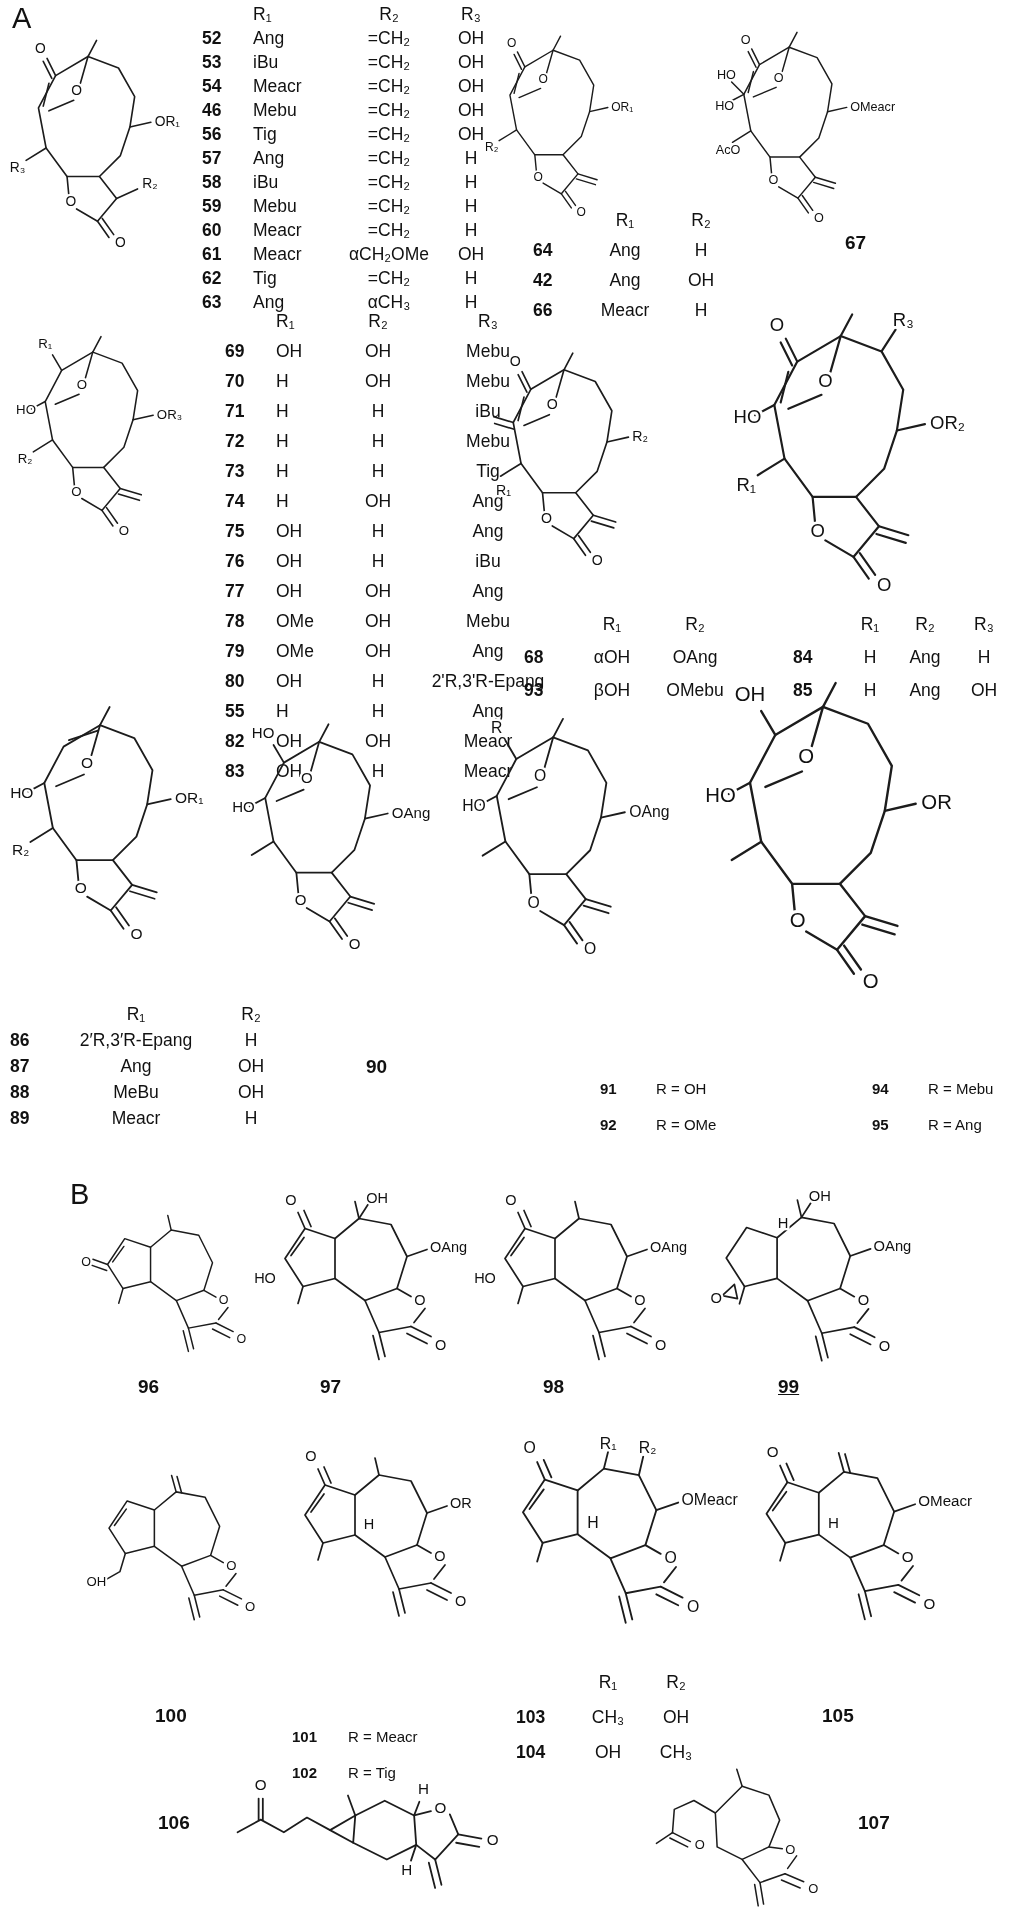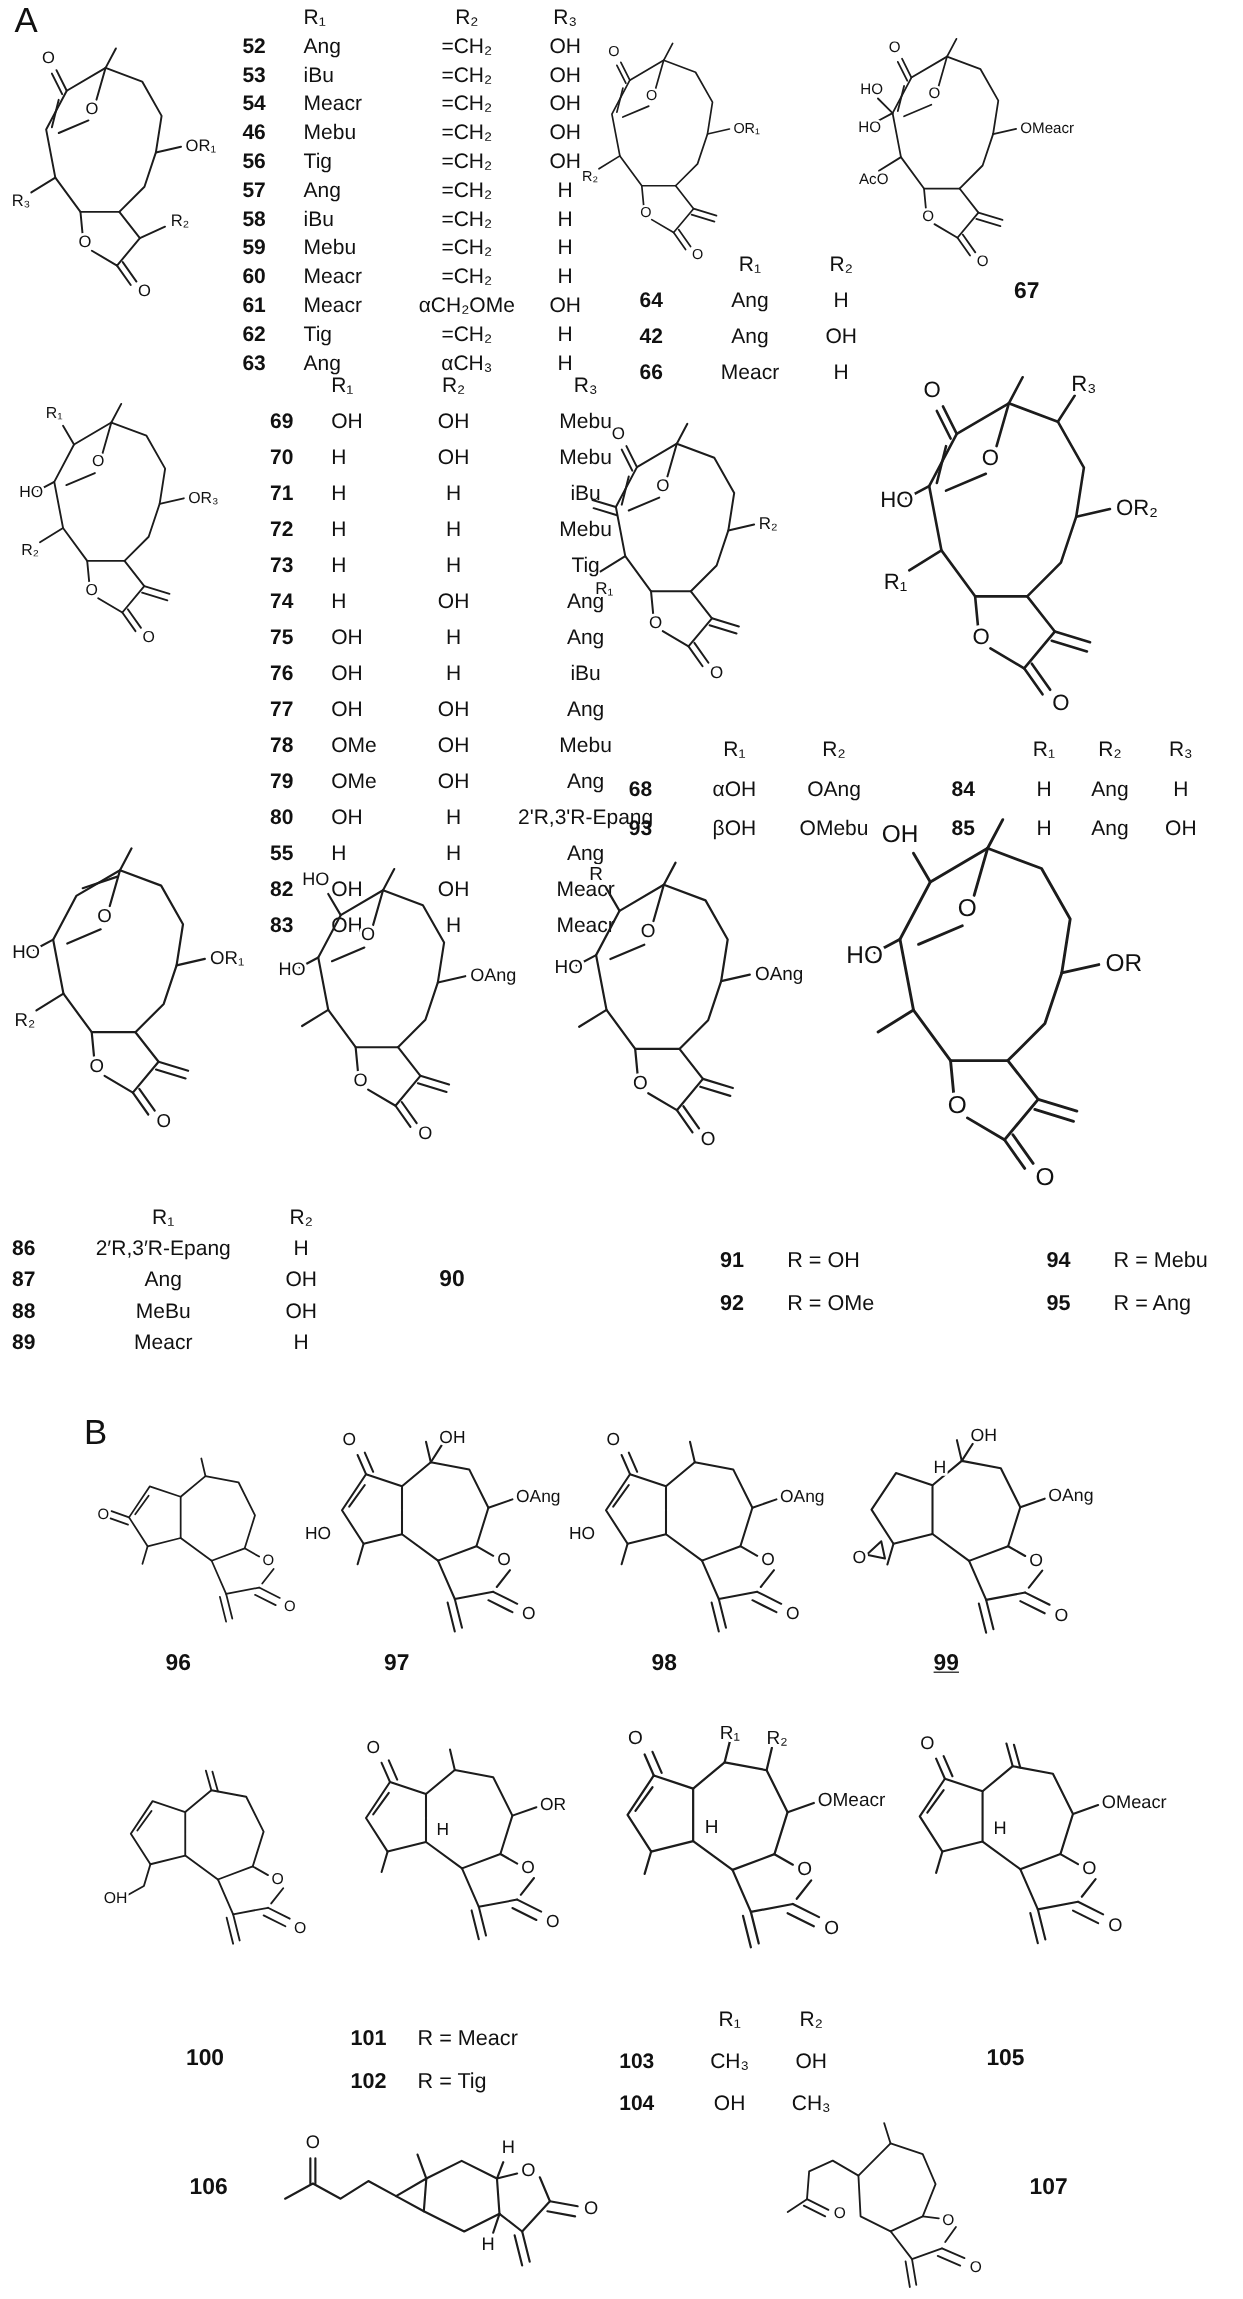--- a/index.html
+++ b/index.html
@@ -16,21 +16,21 @@
   .tcell{display:inline-block;text-align:center;white-space:nowrap;}
   .tcell.c0{font-weight:bold;text-align:left;padding-right:9px;}
   .thead .tcell.c0{font-weight:400;}
   #t52 .trow{height:24px;} #t52 .c0{width:36px;} #t52 .c1{width:82px;text-align:left;padding-left:6px;} #t52 .c2{width:108px;} #t52 .c3{width:56px;}
   #t64 .trow{height:30px;} #t64 .c0{width:42px;} #t64 .c1{width:82px;} #t64 .c2{width:70px;}
   #t69 .trow{height:30px;} #t69 .c0{width:36px;} #t69 .c1{width:62px;text-align:left;padding-left:6px;} #t69 .c2{width:80px;} #t69 .c3{width:140px;}
   #t68 .trow{height:33px;} #t68 .c0{width:44px;} #t68 .c1{width:70px;} #t68 .c2{width:96px;}
   #t84 .trow{height:33px;} #t84 .c0{width:46px;} #t84 .c1{width:44px;} #t84 .c2{width:66px;} #t84 .c3{width:52px;}
   #t86 .trow{height:26px;} #t86 .c0{width:38px;} #t86 .c1{width:158px;} #t86 .c2{width:72px;}
   #t103 .trow{height:35px;} #t103 .c0{width:50px;} #t103 .c1{width:66px;} #t103 .c2{width:70px;}
-  .alist{position:absolute;font-size:18px;}
+  .alist{position:absolute;font-size:15px;margin-top:40px;}
   .arow{height:36px;display:flex;align-items:baseline;}
   .anum{font-weight:bold;min-width:44px;}
   .aeq{padding-left:12px;white-space:nowrap;}
   .cnum{position:absolute;font-size:19px;font-weight:bold;}
   .defs{position:absolute;width:0;height:0;}
 </style>
 </head>
 <body>
 
 <svg class="defs" aria-hidden="true">

